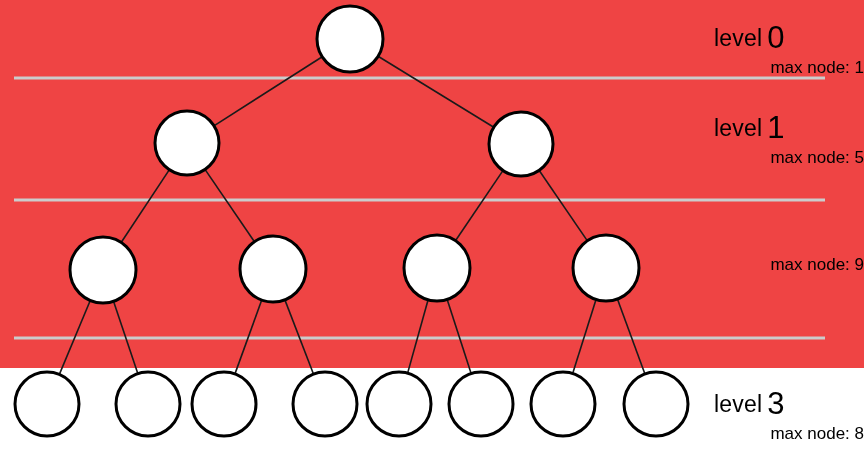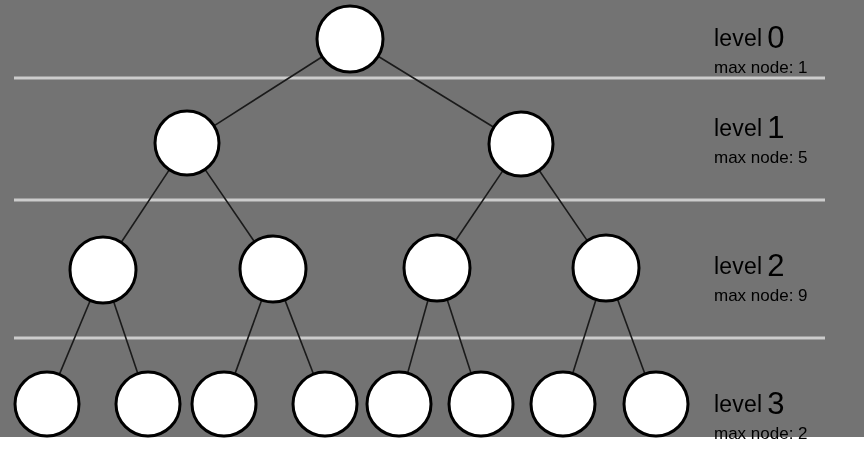--- a/index.html
+++ b/index.html
@@ -10,22 +10,22 @@
   }
   body {
     width: 864px;
     height: 464px;
     font-family: "Liberation Sans", sans-serif;
     overflow: hidden;
   }
   #diagram-root {
     position: relative;
     width: 864px;
-    height: 437px;
-    background: #737373;
+    height: 368px;
+    background: #ef4444;
   }
   #tree-svg {
     position: absolute;
     left: 0;
     top: 0;
     width: 864px;
     height: 464px;
     display: block;
   }
   .level-label {
@@ -48,20 +48,21 @@
   .level-title .level-number {
     font-size: 31px;
     margin-left: 5px;
     vertical-align: -2px;
   }
   .level-sub {
     display: block;
     font-size: 17px;
     margin-top: 6px;
     white-space: nowrap;
+    text-align: right;
   }
   #label-level-0 { top: 22px; }
   #label-level-1 { top: 112px; }
   #label-level-2 { top: 250px; }
   #label-level-3 { top: 388px; }
 </style>
 </head>
 <body>
 
 <div id="diagram-root">
@@ -115,26 +116,23 @@
   </div>
 
   <div class="level-label" id="label-level-1">
     <span class="level-title">
       <span class="level-word">level</span><span class="level-number">1</span>
     </span>
     <span class="level-sub">max node: 5</span>
   </div>
 
   <div class="level-label" id="label-level-2">
-    <span class="level-title">
-      <span class="level-word">level</span><span class="level-number">2</span>
-    </span>
     <span class="level-sub">max node: 9</span>
   </div>
 
   <div class="level-label" id="label-level-3">
     <span class="level-title">
       <span class="level-word">level</span><span class="level-number">3</span>
     </span>
-    <span class="level-sub">max node: 2</span>
+    <span class="level-sub">max node: 8</span>
   </div>
 
 </div>
 
 </body></html>

